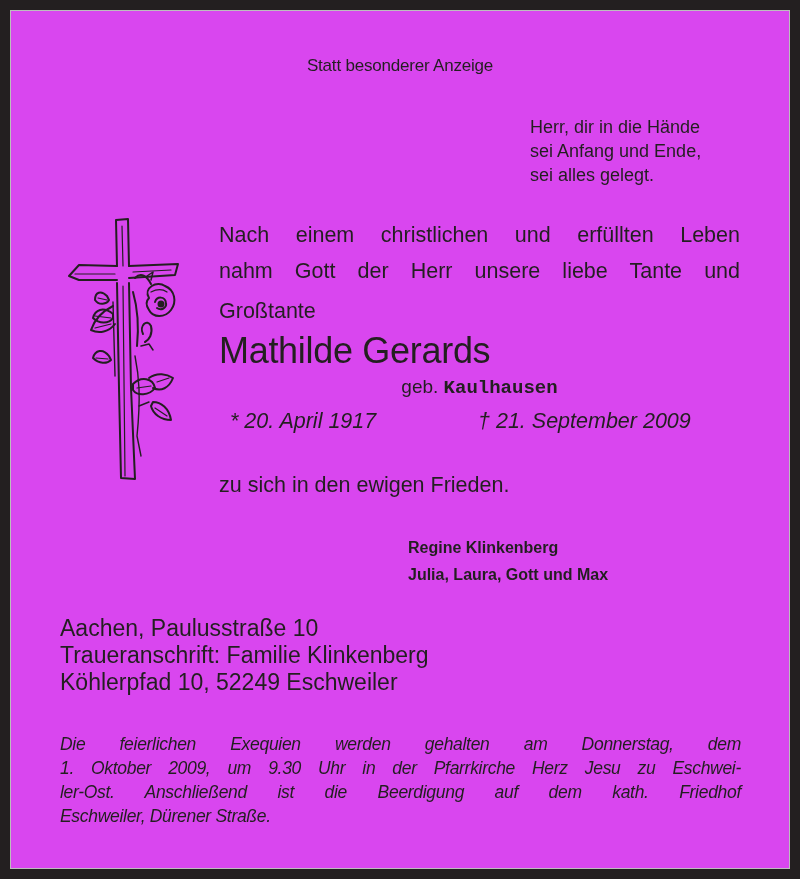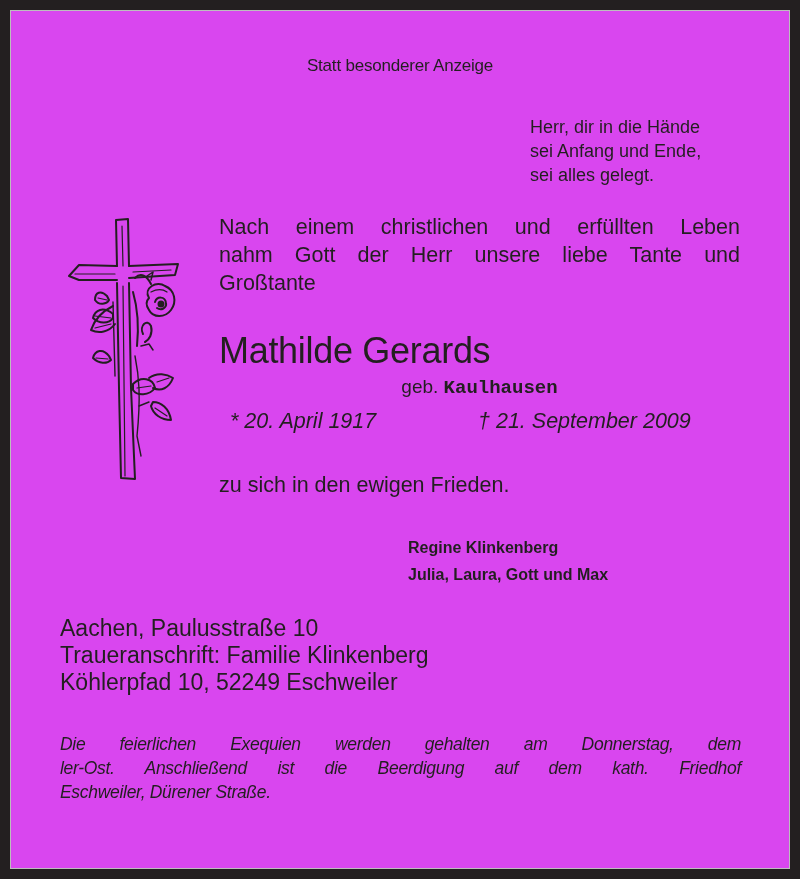--- a/index.html
+++ b/index.html
@@ -43,22 +43,23 @@
       left: 209px;
       top: 203px;
       width: 521px;
       font-size: 21.5px;
       line-height: 28px;
     }
     .intro .jline {
       text-align: justify;
       text-align-last: justify;
       white-space: nowrap;
-    }
-    .intro .last { text-align: left; }
+      margin-top: 8px;
+    }
+    .intro .last { text-align: left; margin-top: 12px; }
     .name {
       left: 209px;
       width: 521px;
       top: 315px;
       text-align: left;
       font-size: 36px;
       line-height: 52px;
       letter-spacing: -0.3px;
     }
     .birthname {
@@ -207,17 +208,18 @@
   </div>
 
   <div class="abs address">
     <div>Aachen, Paulusstraße 10</div>
     <div>Traueranschrift: Familie Klinkenberg</div>
     <div>Köhlerpfad 10, 52249 Eschweiler</div>
   </div>
 
   <div class="abs service">
     <div class="jline">Die feierlichen Exequien werden gehalten am Donnerstag, dem</div>
+    <div class="jline">1. Oktober 2009, um 9.30 Uhr in der Pfarrkirche Herz Jesu zu Eschwei-</div>
     <div class="jline">ler-Ost. Anschließend ist die Beerdigung auf dem kath. Friedhof</div>
     <div class="last">Eschweiler, Dürener Straße.</div>
   </div>
 
 </div>
 
 </body></html>

